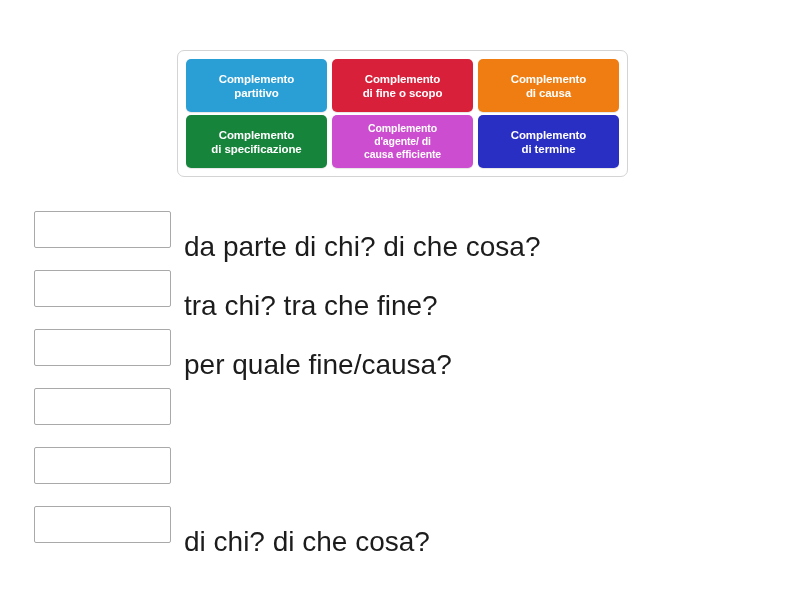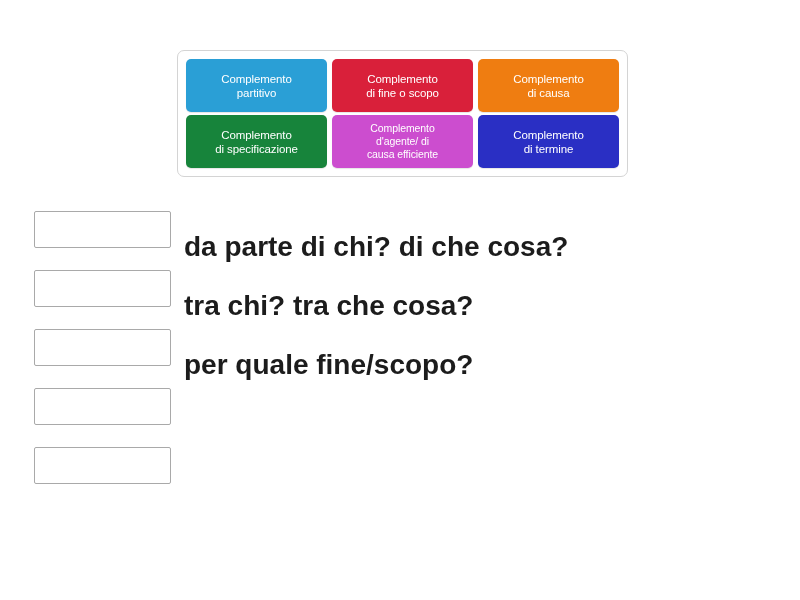--- a/index.html
+++ b/index.html
@@ -40,21 +40,21 @@
     height: 53px;
   }
   .tile {
     flex: 1 1 0;
     border-radius: 5px;
     display: flex;
     align-items: center;
     justify-content: center;
     text-align: center;
     color: #ffffff;
-    font-weight: normal;
+    font-weight: bold;
     font-size: 11.5px;
     line-height: 14px;
     letter-spacing: -0.1px;
     padding: 2px 3px;
     cursor: grab;
     user-select: none;
     white-space: pre-line;
     box-shadow: 0 1px 1px rgba(0,0,0,0.10);
   }
   .tile.small-text {
@@ -82,21 +82,21 @@
     border: 1px solid #a9a9a9;
     border-radius: 2px;
     flex: 0 0 auto;
     cursor: pointer;
   }
   .question {
     margin-left: 13px;
     font-size: 28px;
     line-height: 32px;
     color: #1c1c1c;
-    font-weight: bold;
+    font-weight: normal;
     white-space: nowrap;
     margin-top: 34px;
   }
 </style>
 </head>
 <body>
 
 <div id="app">
 
   <div class="tile-bank">
@@ -124,32 +124,36 @@
 
   <div class="rows">
 
     <div class="answer-row">
       <div class="drop-box"></div>
       <div class="question">da parte di chi? di che cosa?</div>
     </div>
 
     <div class="answer-row">
       <div class="drop-box"></div>
-      <div class="question">tra chi? tra che cosa?</div>
+      <div class="question">tra chi? tra che fine?</div>
     </div>
 
     <div class="answer-row">
       <div class="drop-box"></div>
-      <div class="question">per quale fine/scopo?</div>
+      <div class="question">per quale fine/causa?</div>
     </div>
 
     <div class="answer-row">
       <div class="drop-box"></div>
     </div>
 
     <div class="answer-row">
       <div class="drop-box"></div>
     </div>
 
+    <div class="answer-row">
+      <div class="drop-box"></div>
+      <div class="question">di chi? di che cosa?</div>
+    </div>
 
   </div>
 
 </div>
 
 </body></html>

